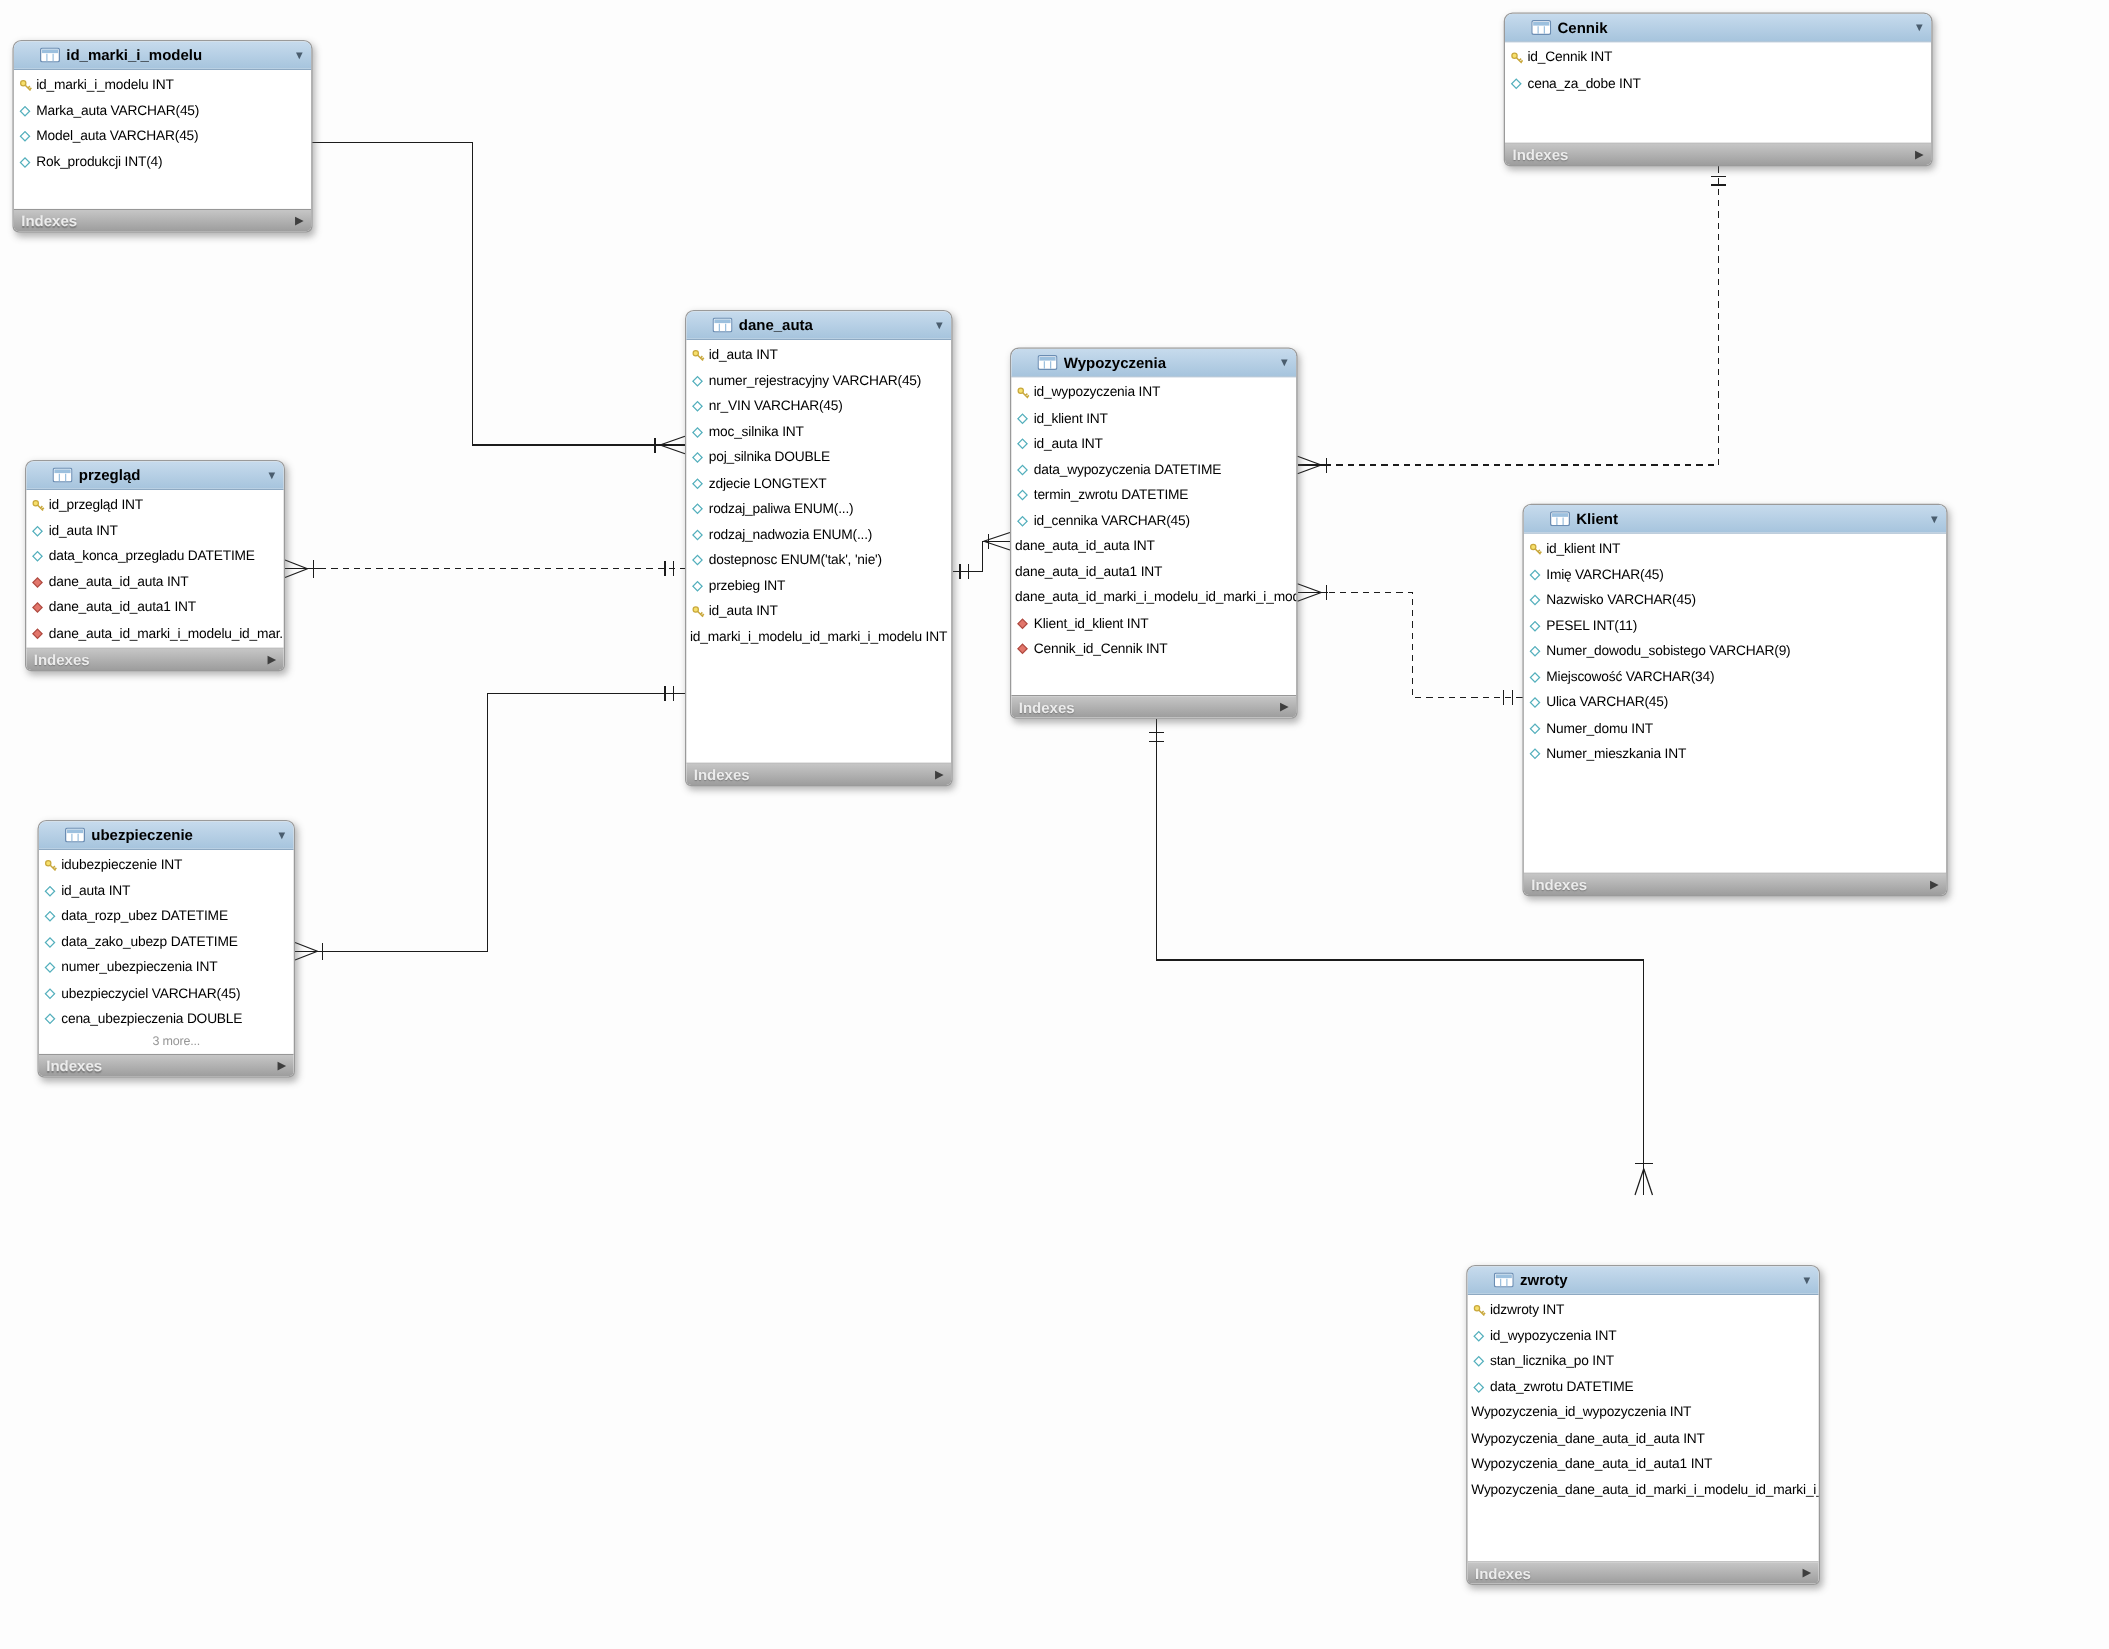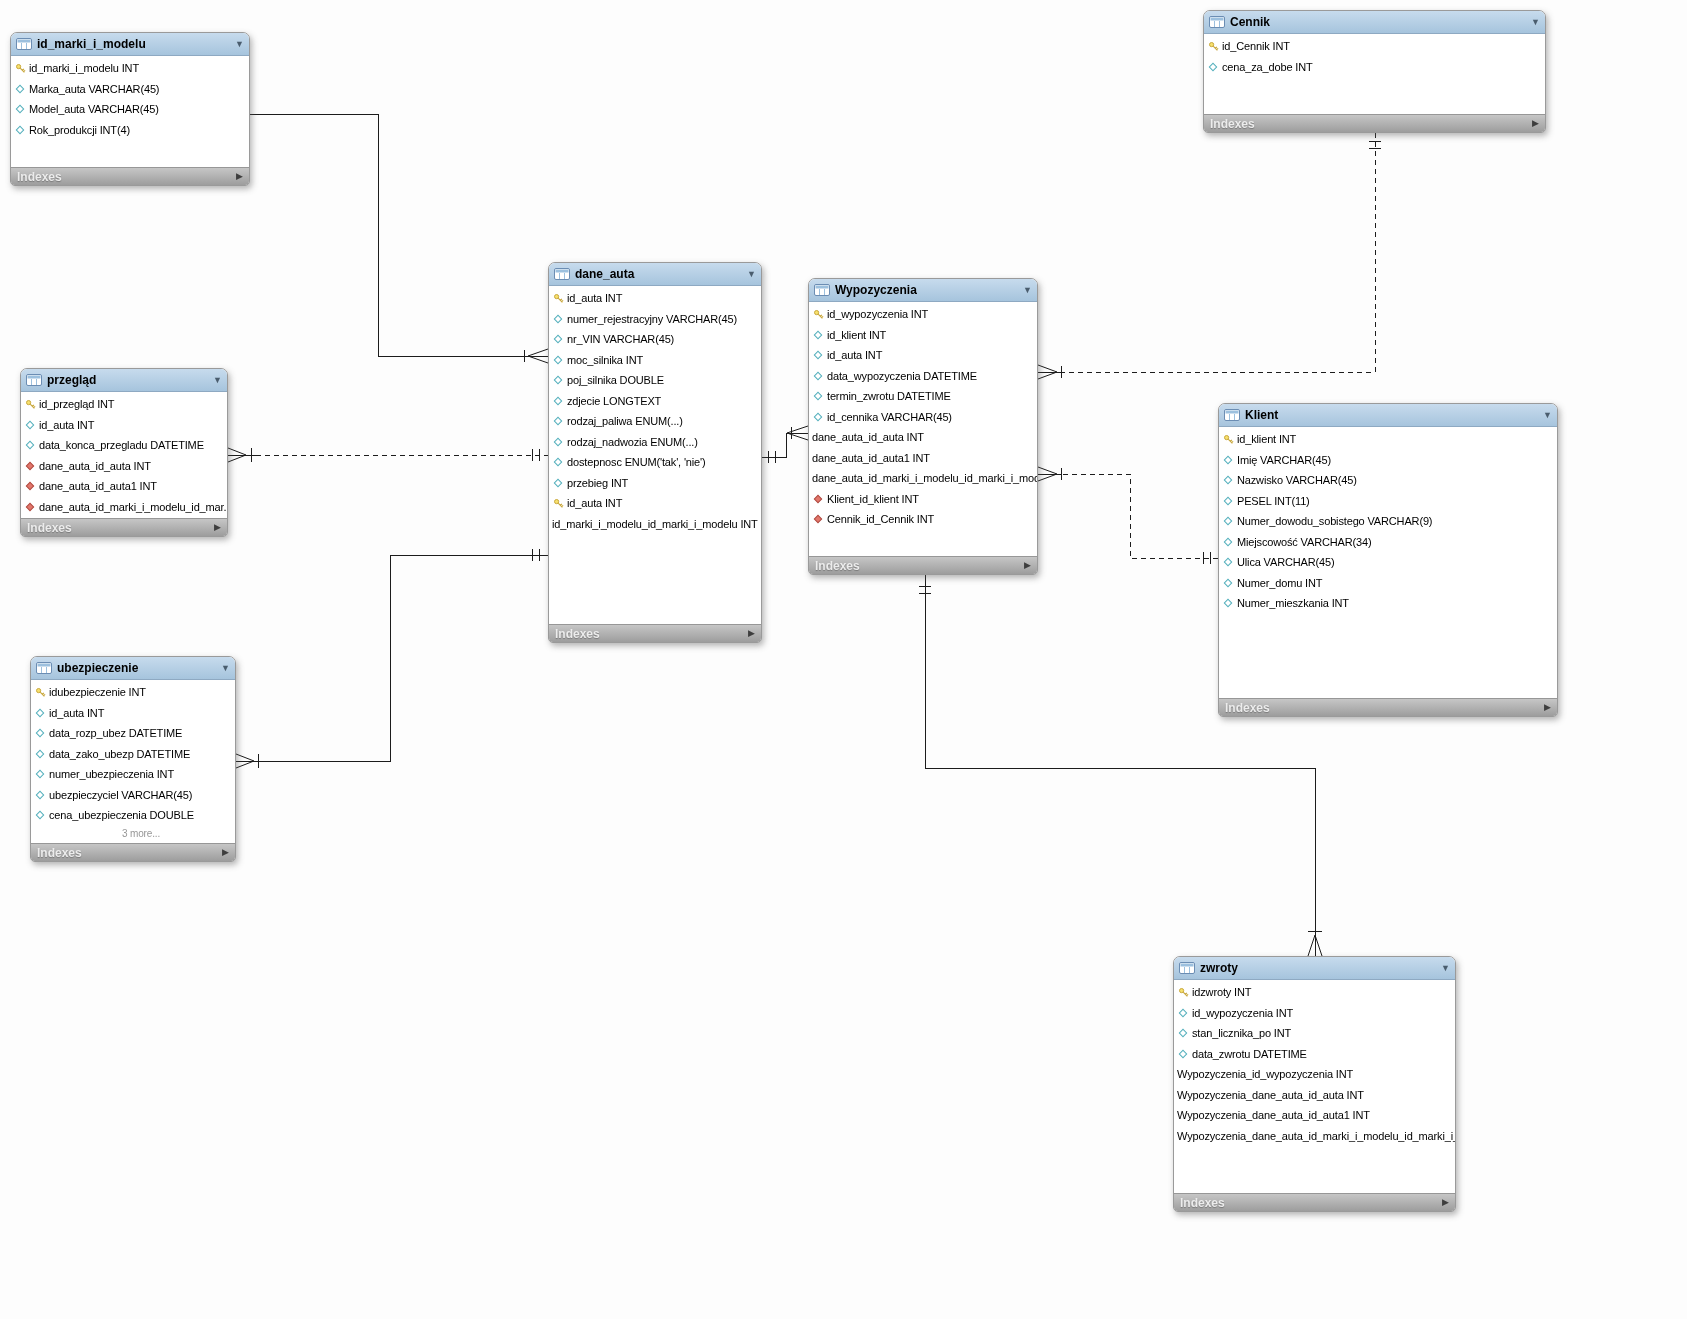--- a/index.html
+++ b/index.html
@@ -22,21 +22,21 @@
     box-shadow:2px 3px 6px rgba(90,90,90,.45);
     display:flex;flex-direction:column;
     box-sizing:border-box;
   }
   .thead{
     height:22px;flex:0 0 22px;
     background:linear-gradient(#c7dbed,#a6c4dd);
     border-bottom:1px solid #8ea9c2;
     border-radius:6px 6px 0 0;
     display:flex;align-items:center;gap:5px;
-    padding:0 5px 0 5px;
+    padding:0 5px 0 21px;
   }
   .hicon{display:flex;align-items:center;}
   .ttitle{
     flex:1;
     font-size:12px;font-weight:bold;color:#000;
     white-space:nowrap;overflow:hidden;
   }
   .harrow{font-size:9px;color:#4a5d6e;line-height:1;}
   .tbody{flex:1 1 auto;padding-top:2px;overflow:hidden;}
   .trow{
@@ -279,21 +279,21 @@
             </svg>
           </span>
           <span class="ctext">dane_auta_id_marki_i_modelu_id_mar...</span>
         </div>
       </div>
       <div class="tfoot">
         <span class="ftext">Indexes</span>
         <span class="farrow">▶</span>
       </div>
     </div>
-    <div class="db-table" style="left: 548px; top: 262px; width: 214px; height: 381px;">
+    <div class="db-table" style="left: 548px; top: 248px; width: 214px; height: 381px;">
       <div class="thead">
         <span class="hicon">
           <svg width="16" height="12" viewBox="0 0 16 12">
             <rect x="0.5" y="0.5" width="15" height="11" rx="1.5" fill="#ffffff" stroke="#6b8db3"></rect>
             <rect x="1.5" y="1.5" width="13" height="3" fill="#9cc0de"></rect>
             <line x1="5.5" y1="5" x2="5.5" y2="11" stroke="#9cc0de"></line>
             <line x1="10.5" y1="5" x2="10.5" y2="11" stroke="#9cc0de"></line>
           </svg>
         </span>
         <span class="ttitle">dane_auta</span>
@@ -659,21 +659,21 @@
         </div>
         <div class="trow morerow">
           <span class="ctext">3 more...</span>
         </div>
       </div>
       <div class="tfoot">
         <span class="ftext">Indexes</span>
         <span class="farrow">▶</span>
       </div>
     </div>
-    <div class="db-table" style="left: 1173px; top: 956px; width: 283px; height: 256px;">
+    <div class="db-table" style="left: 1173px; top: 1012px; width: 283px; height: 256px;">
       <div class="thead">
         <span class="hicon">
           <svg width="16" height="12" viewBox="0 0 16 12">
             <rect x="0.5" y="0.5" width="15" height="11" rx="1.5" fill="#ffffff" stroke="#6b8db3"></rect>
             <rect x="1.5" y="1.5" width="13" height="3" fill="#9cc0de"></rect>
             <line x1="5.5" y1="5" x2="5.5" y2="11" stroke="#9cc0de"></line>
             <line x1="10.5" y1="5" x2="10.5" y2="11" stroke="#9cc0de"></line>
           </svg>
         </span>
         <span class="ttitle">zwroty</span>

